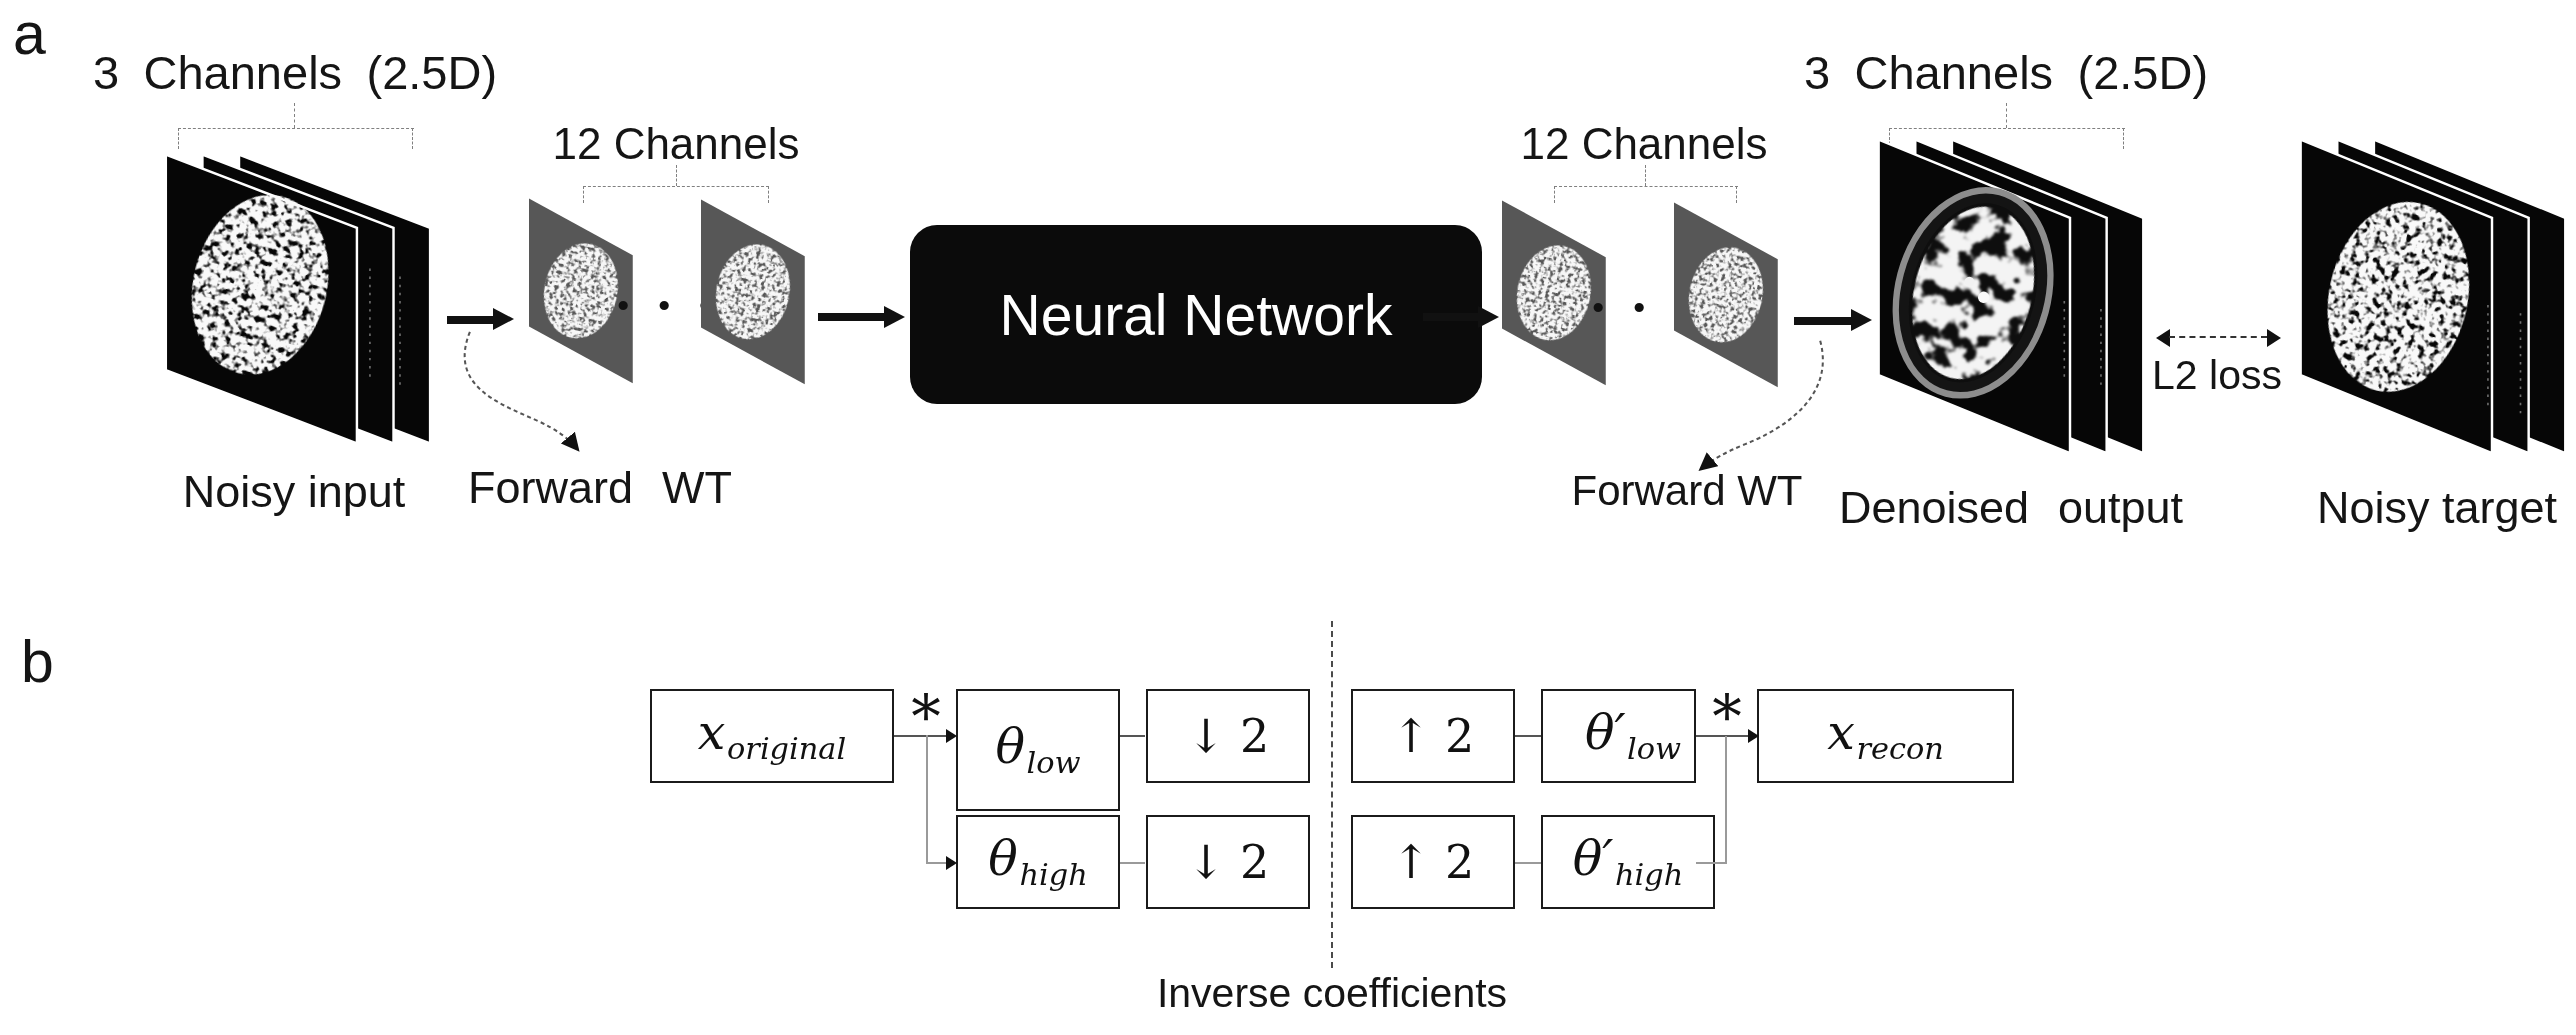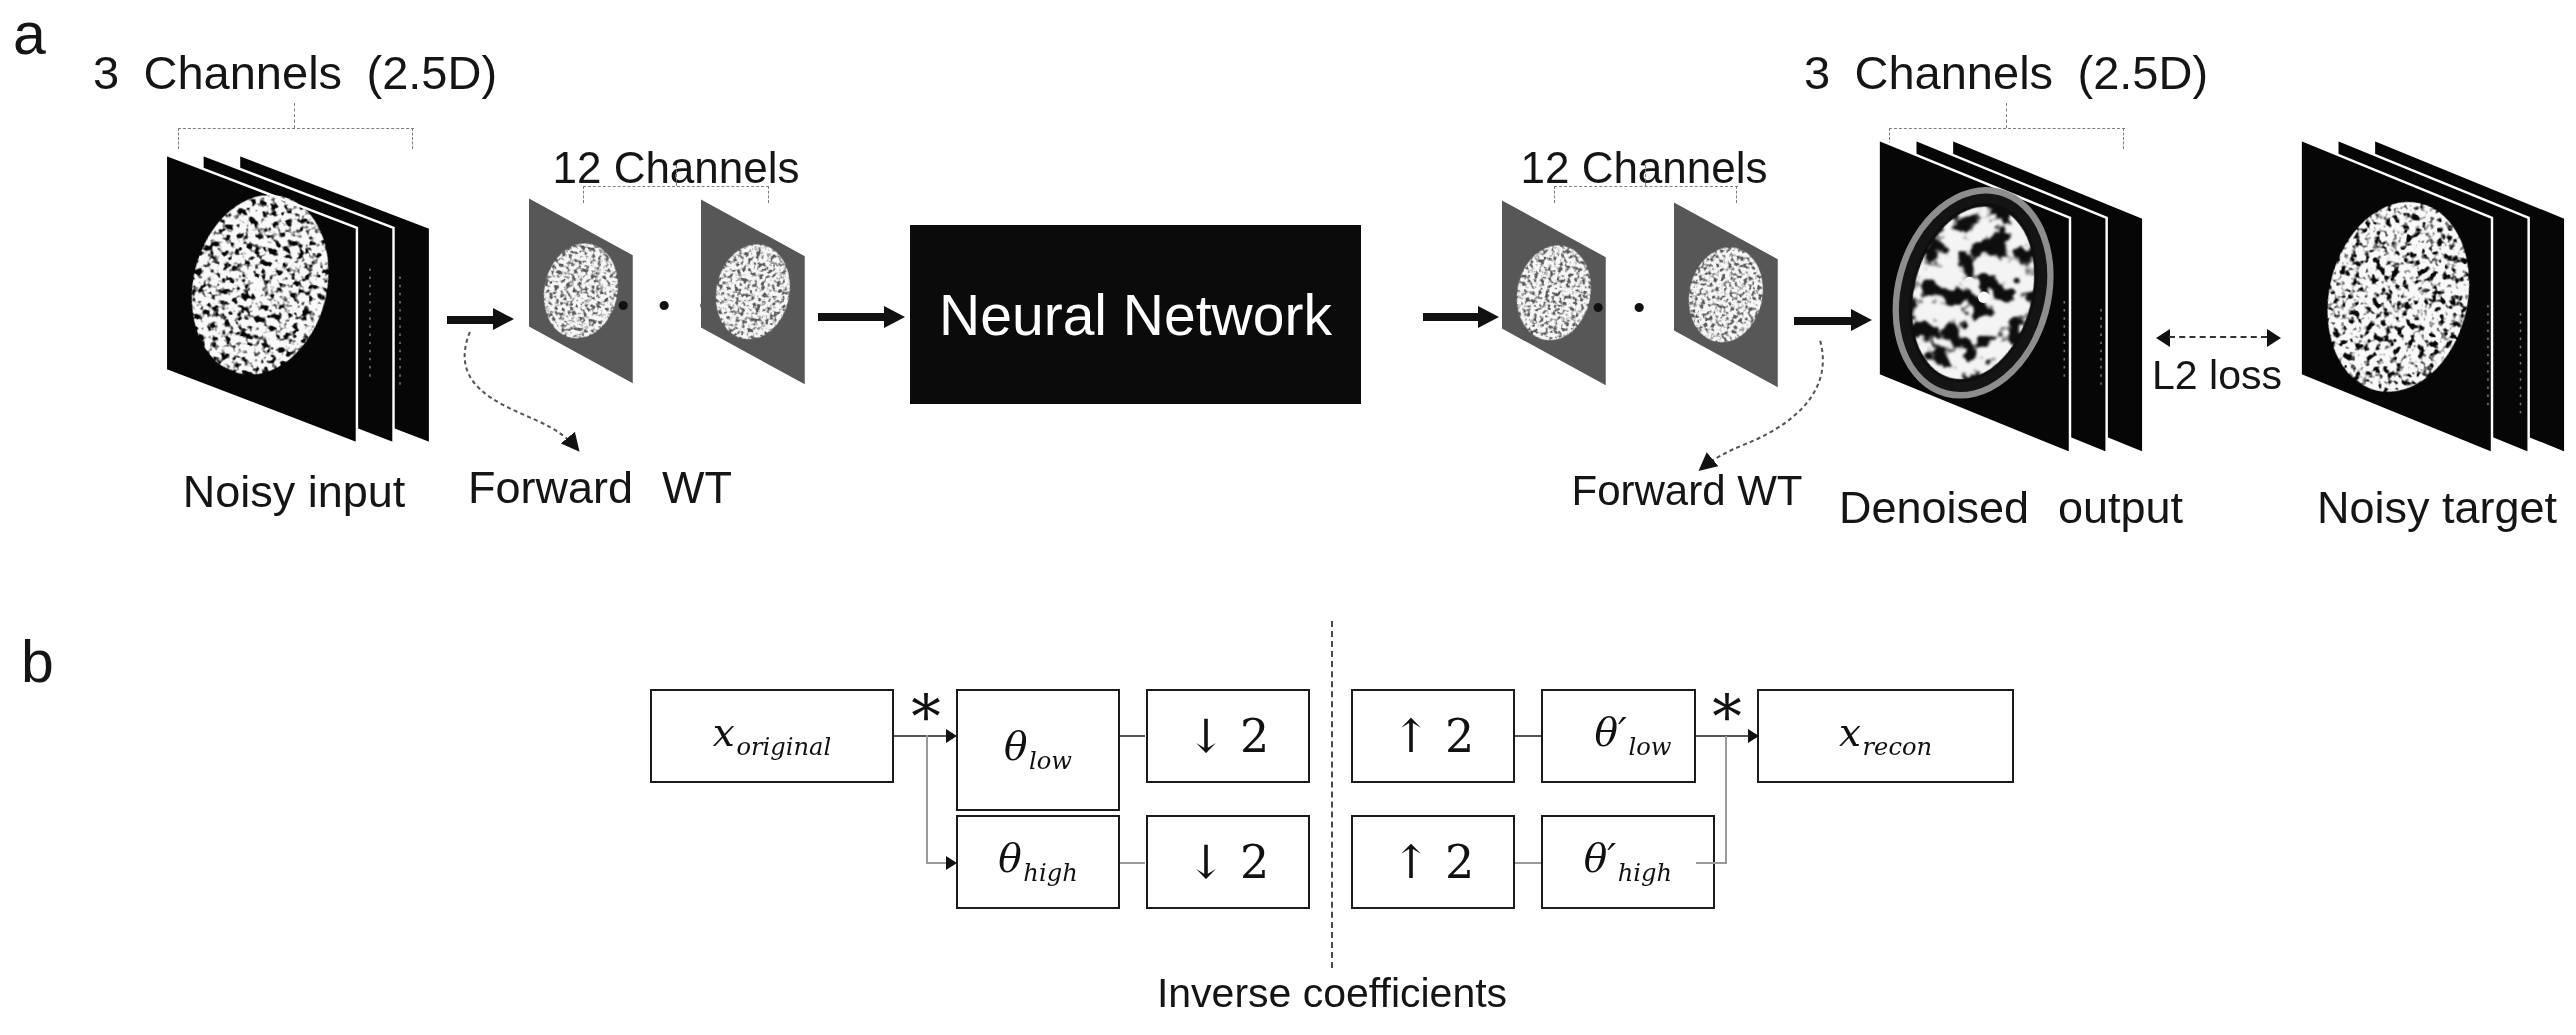--- a/index.html
+++ b/index.html
@@ -2,39 +2,39 @@
 <html style="font-size:13px"><head>
 <meta charset="utf-8">
 <style>
   html,body{margin:0;padding:0;background:#ffffff;}
   #stage{position:relative;width:2576px;height:1036px;background:#ffffff;overflow:hidden;
          font-family:"Liberation Sans",sans-serif;color:#111;}
   .abs{position:absolute;}
   .ctr{transform:translateX(-50%);white-space:nowrap;}
   .panel-label{font-size:59px;line-height:1;color:#151515;}
   .grp-title{font-size:47px;line-height:1;word-spacing:11.4px;color:#151515;}
-  .sub-title{font-size:44px;line-height:1;color:#151515;margin-top:24px;}
+  .sub-title{font-size:44px;line-height:1;color:#151515;}
   .caption{font-size:45px;line-height:1;color:#151515;}
   .wide{word-spacing:16.3px;}
   .dots{font-size:34px;letter-spacing:9.8px;color:#111;}
   
   .brace{position:absolute;}
   .brace .hline{position:absolute;left:0;right:0;border-top:1.6px dashed #808080;}
   .brace .tick{position:absolute;width:0;border-left:1.6px dashed #808080;}
   
   .arr-shaft{position:absolute;height:8.1px;background:#111;}
   .arr-head{position:absolute;width:0;height:0;border-top:11.4px solid transparent;
             border-bottom:11.4px solid transparent;border-left:21px solid #111;}
   
   .nn-box{position:absolute;display:flex;align-items:center;justify-content:center;}
   .nn-box span{font-size:57px;}
   
   .bbox{position:absolute;box-sizing:border-box;border:2.4px solid #1b1b1b;background:#fff;
         display:flex;align-items:center;justify-content:center;}
-  .math{font-family:"DejaVu Serif","DejaVu Sans",serif;font-style:italic;font-size:39px;color:#111;line-height:1;}
+  .math{font-family:"DejaVu Serif","DejaVu Sans",serif;font-style:italic;font-size:49px;color:#111;line-height:1;}
   .math sub{font-size:0.62em;font-style:italic;vertical-align:-0.35em;margin-left:1.6px;}
   .updown{font-family:"DejaVu Serif","DejaVu Sans",serif;font-size:46px;color:#111;line-height:1;}
   .conn{position:absolute;height:2.4px;background:#555;}
   .conn-v{position:absolute;width:2.4px;background:#9a9a9a;}
   .sm-head{position:absolute;width:0;height:0;border-top:7.3px solid transparent;
            border-bottom:7.3px solid transparent;border-left:11.4px solid #111;}
   .star{position:absolute;font-family:"DejaVu Serif",serif;font-size:59px;line-height:1;color:#111;transform:translateX(-50%);}
   .dashed-divider{position:absolute;width:0;border-left:2.4px dashed #4a4a4a;}
   
   .l2line{position:absolute;border-top:2.4px dashed #333;}
@@ -118,21 +118,21 @@
         <feComposite operator="in" in2="SourceGraphic"></feComposite>
       </filter>
     </defs>
     <polygon points="0,0 128,70 128,228 0,158" fill="#575757"></polygon>
     <ellipse cx="64" cy="114" rx="45" ry="59" fill="#e6e6e6" filter="url(#ftile2)" transform="rotate(12 64 114)"></ellipse>
   </svg>
 
   <div class="arr-shaft" style="left:818px;top:313px;width:66px;"></div>
   <div class="arr-head" style="left:884px;top:306px;"></div>
 
-  <div class="nn-box" style="left:910px;top:225px;width:451px;height:179px;background:#0b0b0b;">
+  <div class="nn-box" style="left:910px;top:225px;width:572px;height:179px;background:#0b0b0b;border-radius:27px;">
     <span style="color:#ffffff;">Neural Network</span>
   </div>
 
   <div class="arr-shaft" style="left:1423px;top:313px;width:55px;"></div>
   <div class="arr-head" style="left:1478px;top:306px;"></div>
 
   <div class="abs sub-title ctr" style="left:1644px;top:122px;">12 Channels</div>
   <div class="brace" style="left:1554px;top:165px;width:184px;height:41px;">
     <div class="tick" style="left:91px;top:0;height:21px;"></div>
     <div class="hline" style="top:21px;"></div>

